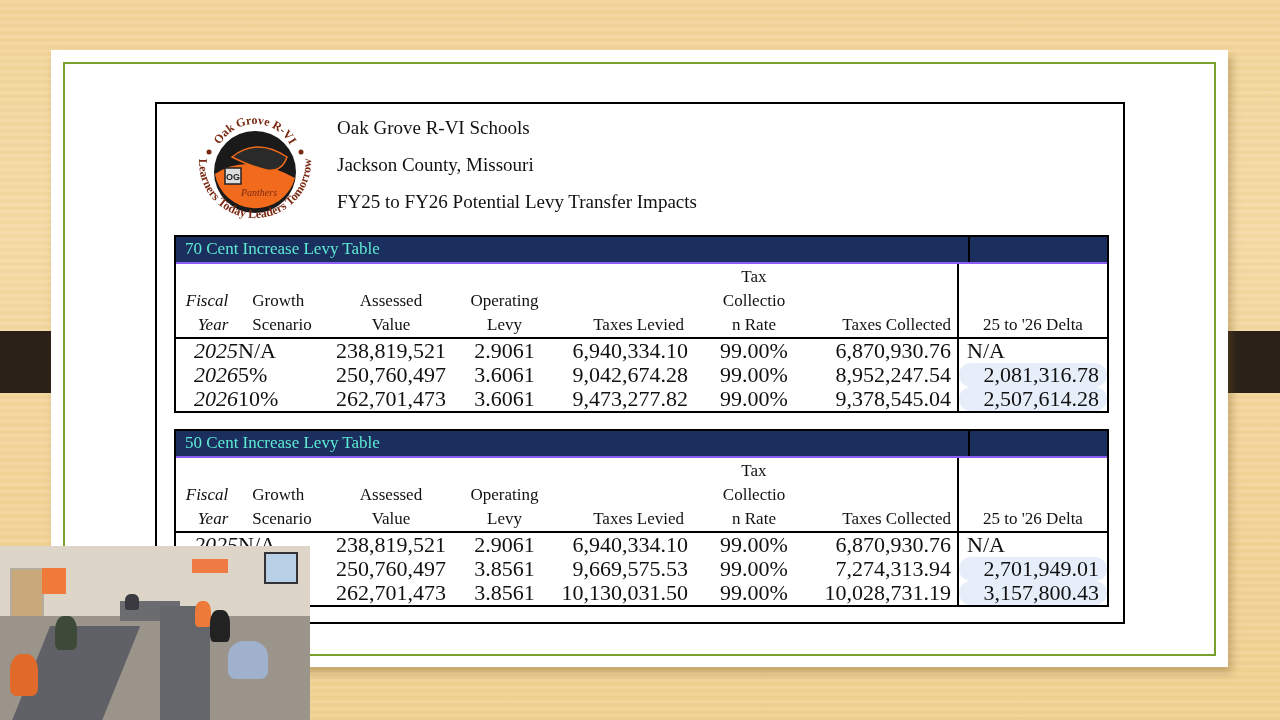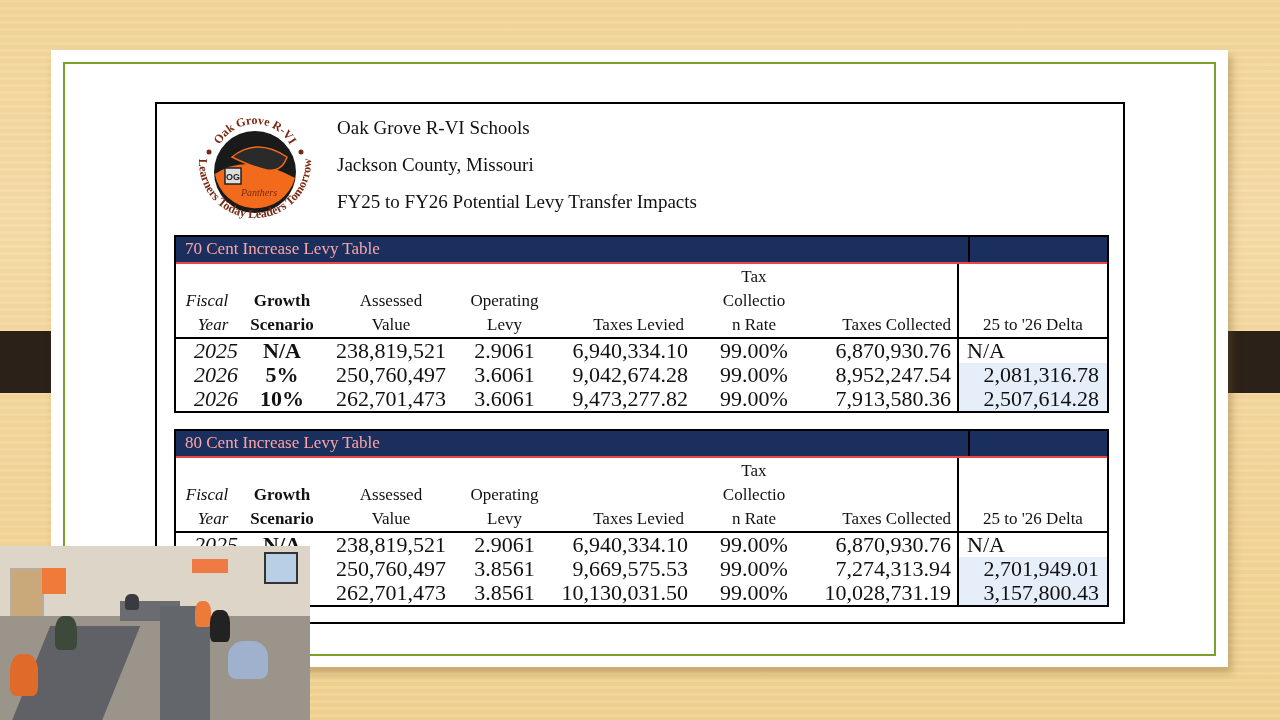--- a/index.html
+++ b/index.html
@@ -34,37 +34,37 @@
     }
     .titles { position: absolute; left: 180px; top: 12px; }
     .titles div { font-size: 19px; color: #111; height: 37px; line-height: 24px; }
     .tbl {
       position: absolute; left: 17px; width: 931px;
       border: 2px solid #000; border-top: none;
     }
     .tbl1 { top: 131px; }
     .tbl2 { top: 325px; }
     .tbl-head {
-      height: 25px; background: #1b2f5e; color: #fca5a5; display: flex;
-      border-top: 2px solid #000; border-bottom: 2px solid #ef4444;
+      height: 25px; background: #1b2f5e; color: #5eead4; display: flex;
+      border-top: 2px solid #000; border-bottom: 2px solid #8b5cf6;
     }
     .tbl-head .title { width: 783px; padding-left: 9px; font-size: 17px; line-height: 24px; border-right: 2px solid #000; }
     .tbl-head .right { flex: 1; }
     .cols { display: flex; border-bottom: 2px solid #000; }
     .row { display: flex; height: 24px; }
     .c { font-size: 22px; line-height: 24px; color: #111; box-sizing: border-box; }
     .hc { height: 73px; display: flex; align-items: flex-end; justify-content: center; text-align: center; line-height: 24px; font-size: 17px; color: #111; box-sizing: border-box; padding-bottom: 0; }
     .w1 { width: 62px; text-align: right; font-style: italic; }
-    .w2 { width: 88px; text-align: center; font-weight: bold; }
+    .w2 { width: 88px; text-align: left; }
     .w3 { width: 130px; text-align: center; }
     .w4 { width: 97px; text-align: center; }
     .w5 { width: 145px; text-align: right; padding-right: 10px; }
     .w6 { width: 112px; text-align: center; }
     .w7 { width: 149px; text-align: right; padding-right: 6px; border-right: 2px solid #000; }
-    .w8 { flex: 1; text-align: right; padding-right: 8px; }
+    .w8 { flex: 1; text-align: right; padding-right: 8px; border-radius: 31px; }
     .hc.w5 { justify-content: flex-end; padding-right: 14px; }
     .hc.w7 { justify-content: flex-end; padding-right: 6px; text-align: center; }
     .hc.w8 { justify-content: center; padding-right: 0; }
     .delta-na { text-align: left !important; padding-left: 8px; background: #fff; }
     .delta { background: #e6eefa; }
     .rows .w7 { height: 24px; }
     .video {
       position: absolute; left: 0; top: 546px; width: 310px; height: 174px;
       background: linear-gradient(180deg, #d9d2c6 0%, #cfc6b8 45%, #8c877f 60%, #6f6c67 100%);
       overflow: hidden;
@@ -171,29 +171,29 @@
           <div class="c w7">8,952,247.54</div>
           <div class="c w8 delta">2,081,316.78</div>
         </div>
         <div class="row">
           <div class="c w1">2026</div>
           <div class="c w2">10%</div>
           <div class="c w3">262,701,473</div>
           <div class="c w4">3.6061</div>
           <div class="c w5">9,473,277.82</div>
           <div class="c w6">99.00%</div>
-          <div class="c w7">7,913,580.36</div>
+          <div class="c w7">9,378,545.04</div>
           <div class="c w8 delta">2,507,614.28</div>
         </div>
       </div>
     </div>
 
     <div class="tbl tbl2">
       <div class="tbl-head">
-        <div class="title">80 Cent Increase Levy Table</div>
+        <div class="title">50 Cent Increase Levy Table</div>
         <div class="right"></div>
       </div>
       <div class="cols">
         <div class="hc w1">
             <div><span>Fiscal</span><br><span>Year</span></div>
           </div>
         <div class="hc w2">
             <div><span>Growth</span><br><span>Scenario</span></div>
           </div>
         <div class="hc w3">

